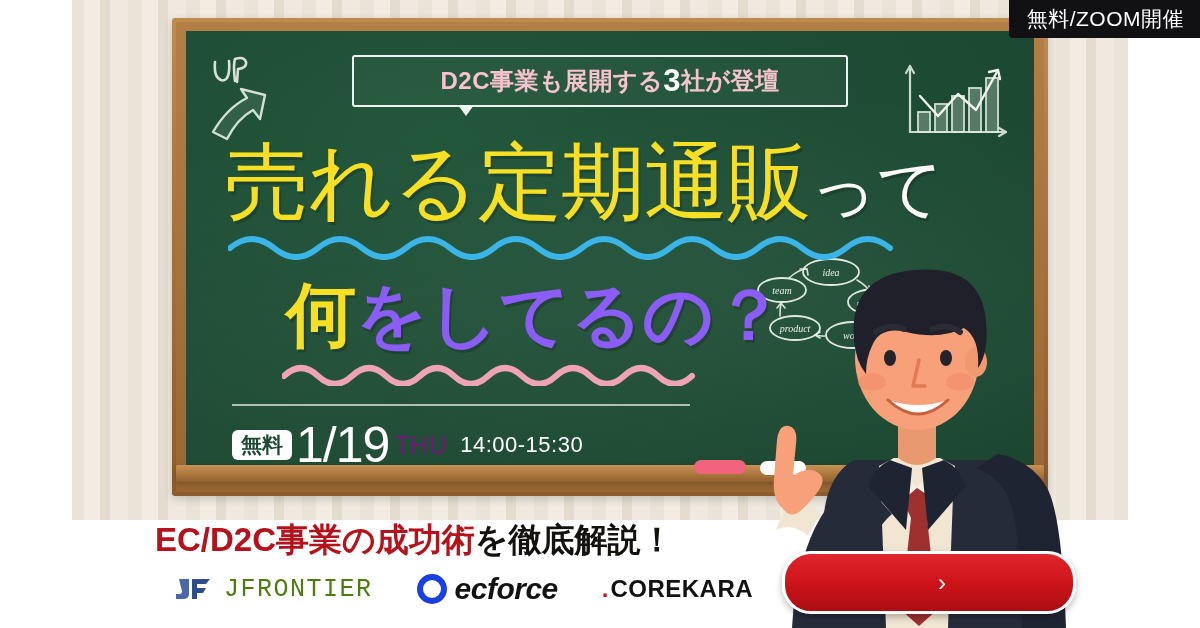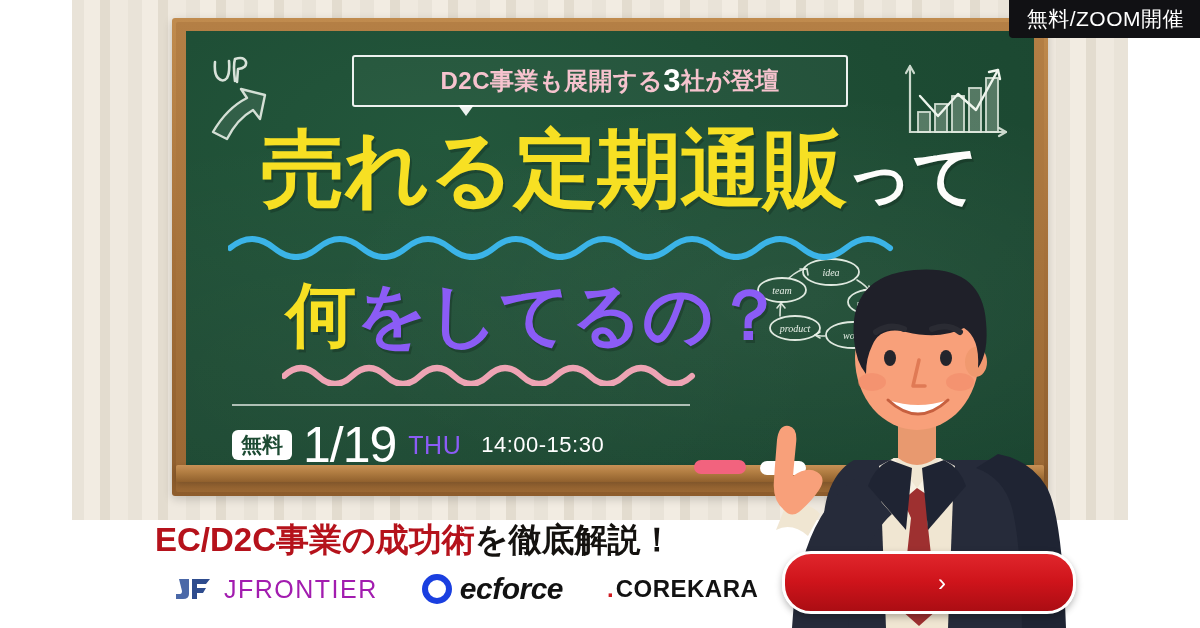--- a/index.html
+++ b/index.html
@@ -90,23 +90,23 @@
   .bubble .bub-txt .num{font-size:31px;color:#fff;font-weight:700;vertical-align:-2px;}
   .bubble:after{
     content:"";position:absolute;left:104px;bottom:-11px;
     width:0;height:0;
     border-left:8px solid transparent;border-right:8px solid transparent;
     border-top:11px solid rgba(255,255,255,.92);
   }
 
   
   .h1{
-    position:absolute;left:225px;top:127px;width:790px;z-index:9;
-    font-size:84px;font-weight:700;line-height:1;
-    letter-spacing:-1px;white-space:nowrap;margin-left:36px;
+    position:absolute;left:225px;top:140px;width:790px;z-index:9;
+    font-size:84px;font-weight:400;line-height:1;
+    letter-spacing:-1px;white-space:nowrap;
   }
   .h1 .y{color:#f7e023;text-shadow:2px 3px 0 rgba(0,0,0,.18);}
   .h1 .w{color:#fdfdfb;font-size:66px;text-shadow:2px 3px 0 rgba(0,0,0,.18);}
   .h2{
     position:absolute;left:286px;top:280px;z-index:9;
     font-size:70px;font-weight:700;line-height:1;white-space:nowrap;
   }
   .h2 .y{color:#f7e023;text-shadow:2px 3px 0 rgba(0,0,0,.18);}
   .h2 .w{color:#8b5cf6;text-shadow:2px 3px 0 rgba(0,0,0,.18);}
 
@@ -114,30 +114,30 @@
   .wave.blue{left:228px;top:226px;}
   .wave.pink{left:282px;top:356px;}
 
   
   .divider{
     position:absolute;left:232px;top:404px;width:458px;height:2px;
     background:rgba(230,236,230,.72);z-index:9;
   }
   .daterow{
     position:absolute;left:232px;top:420px;z-index:9;
-    display:flex;align-items:center;gap:11px;
+    display:flex;align-items:center;gap:4px;
     white-space:nowrap;
   }
   .free-pill{
     background:#fff;color:#1d4b33;
     font-size:21px;font-weight:700;
     padding:4px 9px 5px;border-radius:6px;line-height:1;
   }
   .date-big{color:#fff;font-size:50px;font-weight:400;line-height:1;letter-spacing:-1px;}
-  .date-dow{color:#8b5cf6;font-size:25px;font-weight:400;line-height:1;letter-spacing:.5px;padding-left:1px;}
+  .date-dow{color:#701a75;font-size:25px;font-weight:400;line-height:1;letter-spacing:.5px;padding-left:1px;}
   .date-time{color:#fff;font-size:22px;font-weight:400;line-height:1;letter-spacing:.5px;padding-left:9px;}
 
   
   .doodle{position:absolute;z-index:7;}
   .doodle.up{left:205px;top:48px;}
   .doodle.chart{left:896px;top:58px;}
   .doodle.cycle{left:757px;top:252px;}
 
   
   .character{position:absolute;left:762px;top:210px;z-index:12;}
@@ -149,21 +149,21 @@
   }
   .tagline .red{color:#b5121b;}
   .tagline .blk{color:#14120f;}
 
   .logos{
     position:absolute;left:176px;top:572px;z-index:14;
     display:flex;align-items:center;gap:44px;
   }
   .logo{display:flex;align-items:center;gap:8px;height:34px;}
   .logo-jf-txt{
-    color:#a21caf;font-family:Liberation Sans, sans-serif;
+    color:#4d7c0f;font-family:Liberation Mono, monospace;
     font-size:25px;letter-spacing:1.5px;line-height:1;
   }
   .logo-ec-txt{
     color:#121212;font-size:30px;font-weight:700;font-style:italic;
     letter-spacing:-.5px;line-height:1;
   }
   .logo-ck-txt{
     color:#121212;font-size:24px;font-weight:700;letter-spacing:.5px;line-height:1;
   }
   .logo-ck-dot{color:#cf1a20;font-size:24px;font-weight:700;line-height:1;}

